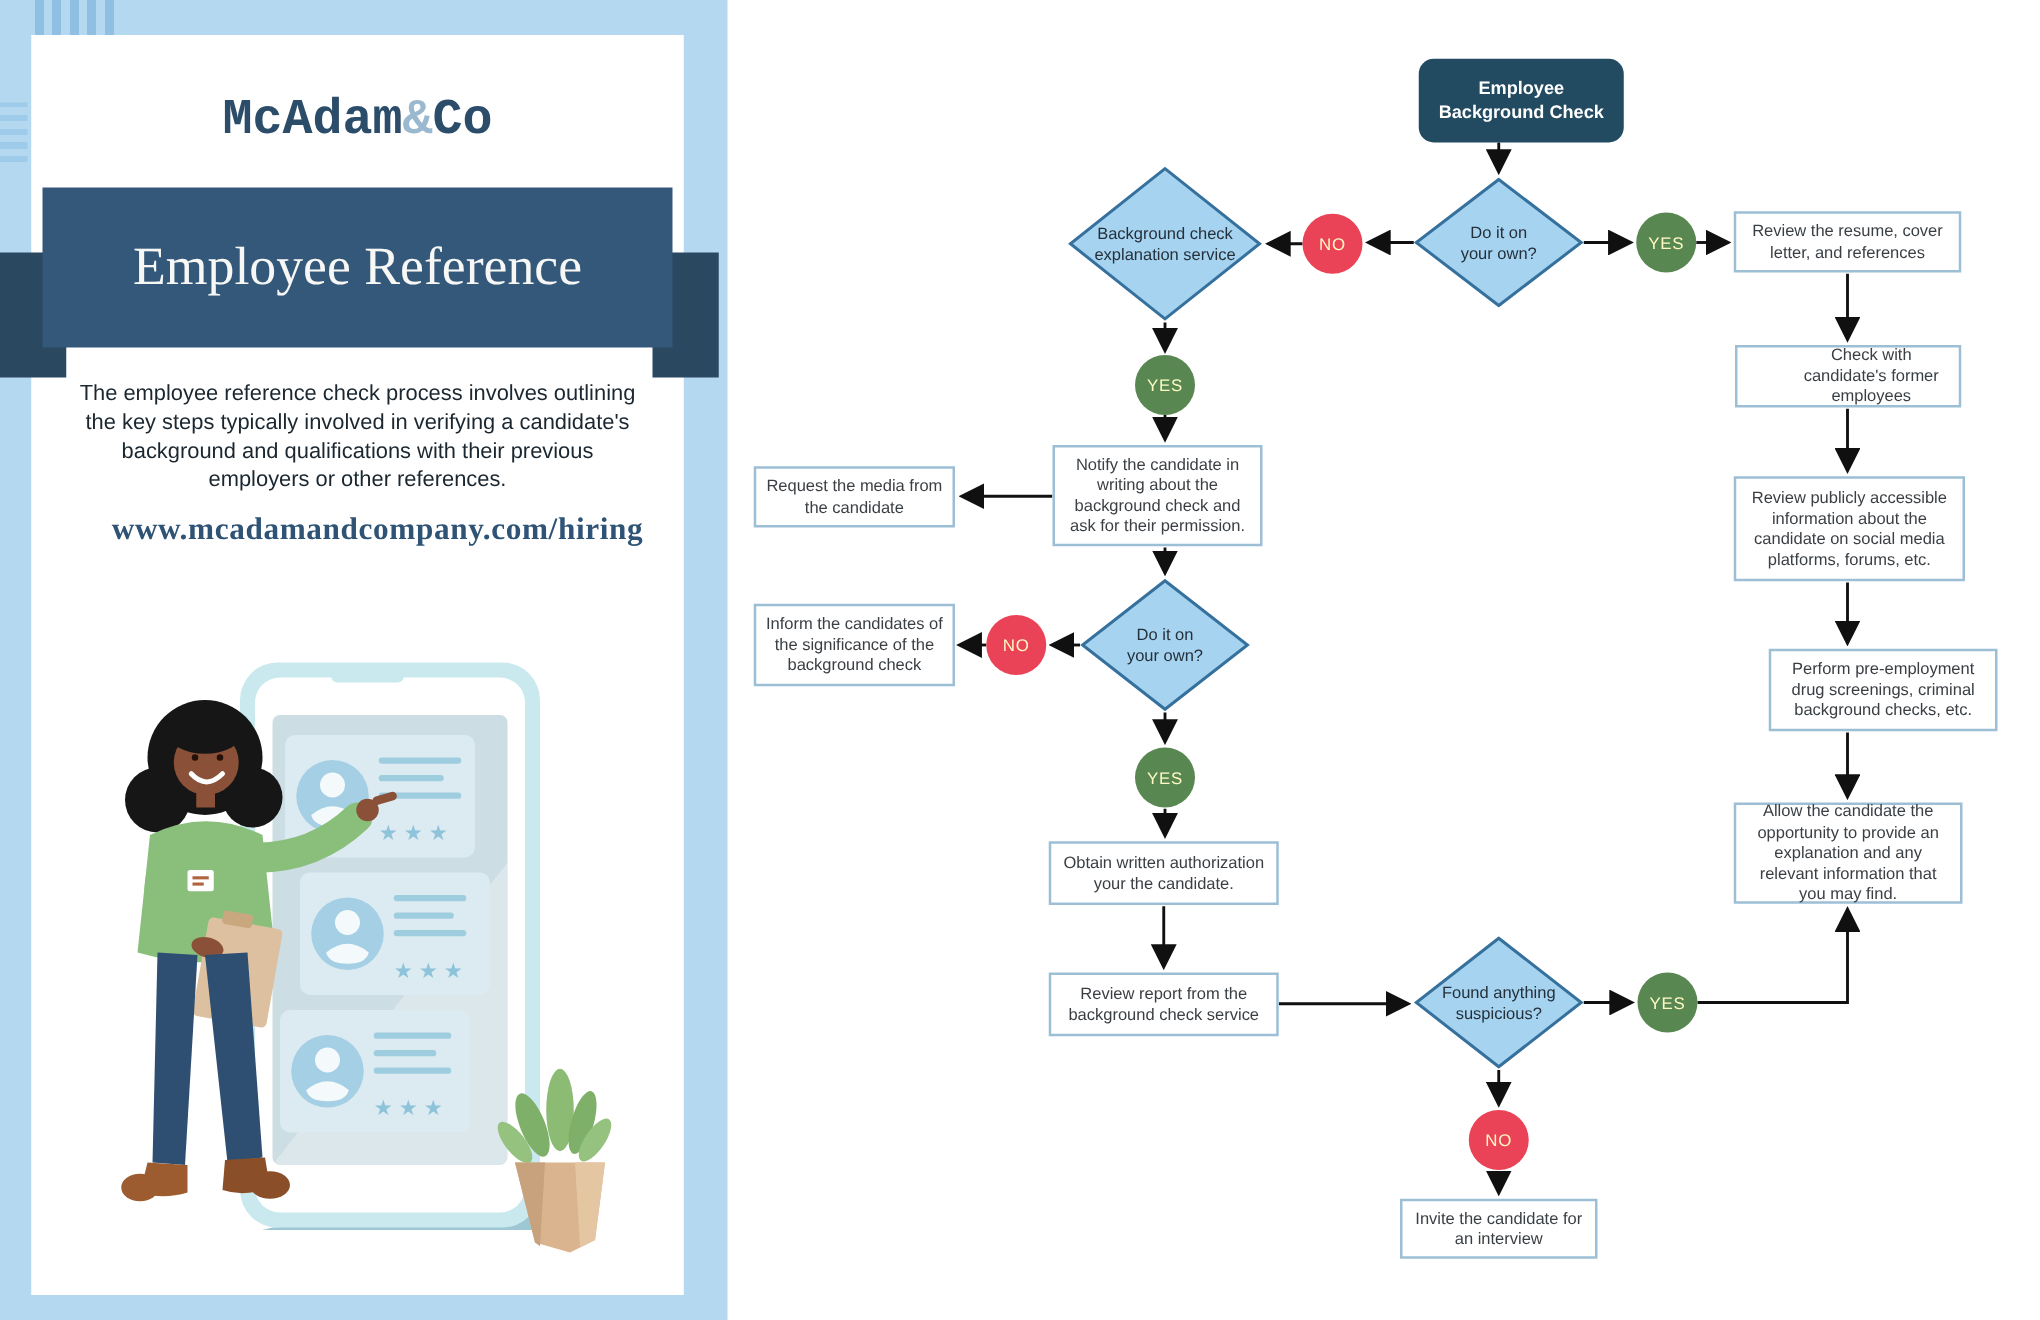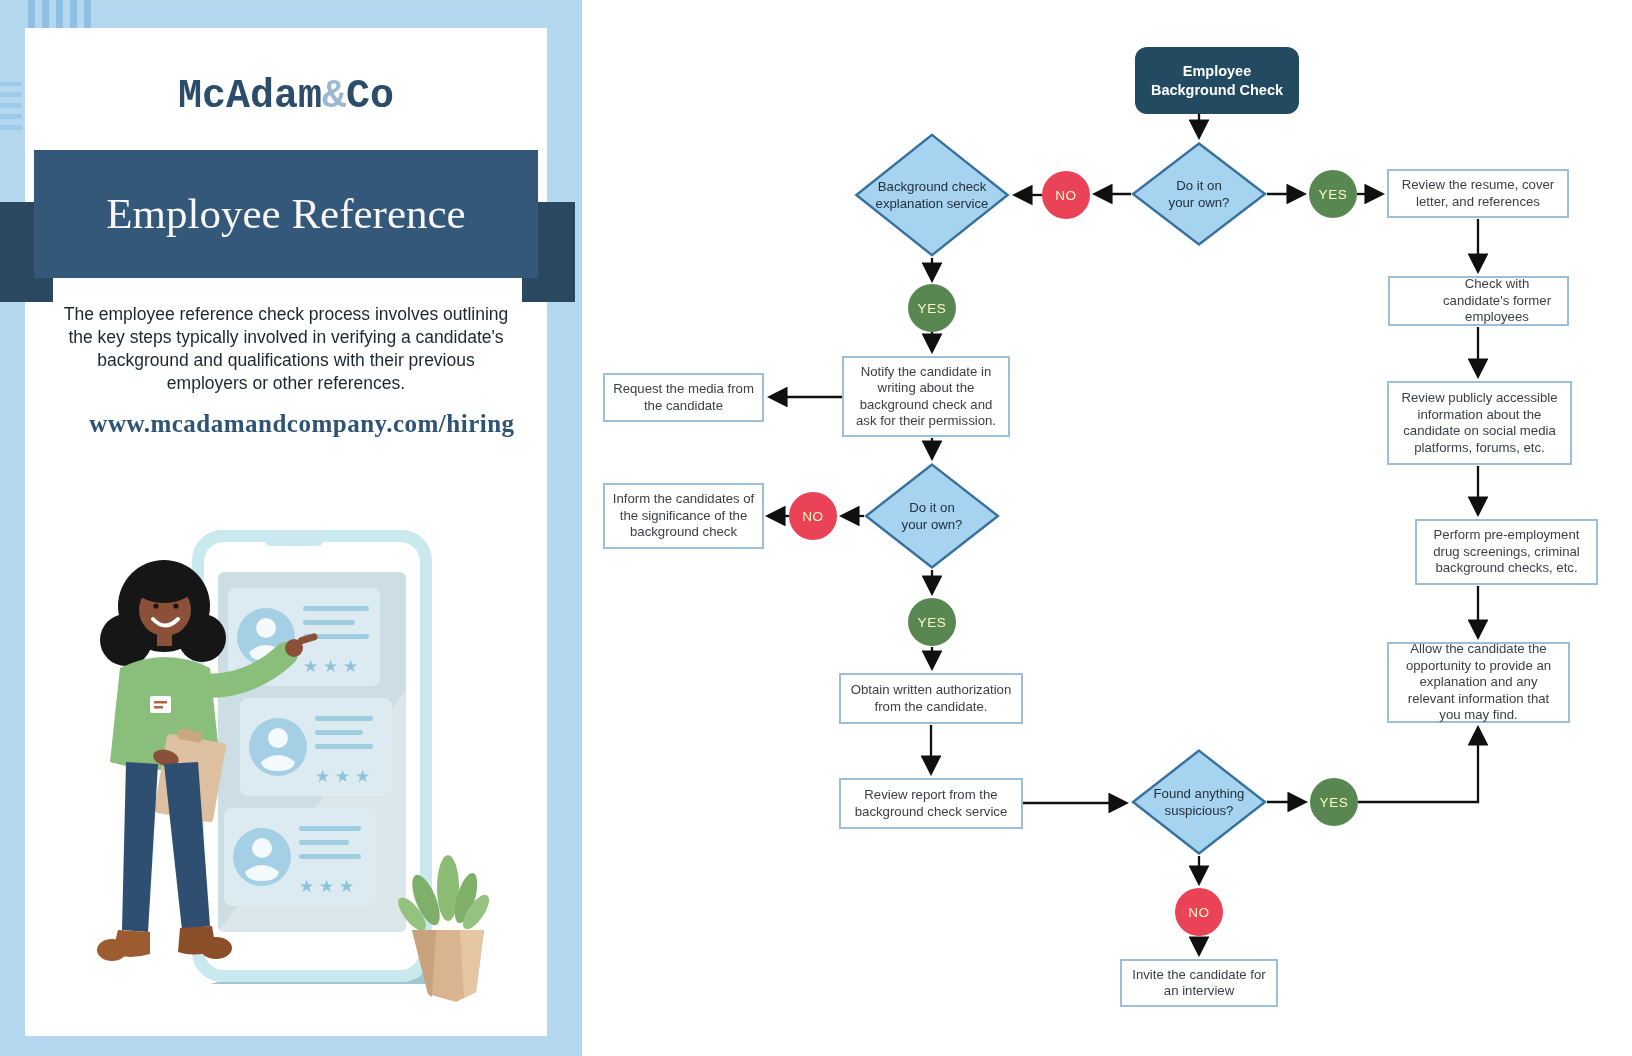--- a/index.html
+++ b/index.html
@@ -233,20 +233,20 @@
 <div class="abs badge yes" style="left:1309px;top:170px;">YES</div>
 <div class="abs badge yes" style="left:908px;top:284px;">YES</div>
 <div class="abs badge no" style="left:789px;top:492px;">NO</div>
 <div class="abs badge yes" style="left:908px;top:598px;">YES</div>
 <div class="abs badge yes" style="left:1310px;top:778px;">YES</div>
 <div class="abs badge no" style="left:1175px;top:888px;">NO</div>
 
 <div class="abs pbox" style="left:603px;top:373px;width:161px;height:49px;">Request the media from the candidate</div>
 <div class="abs pbox" style="left:842px;top:356px;width:168px;height:81px;">Notify the candidate in writing about the background check and ask for their permission.</div>
 <div class="abs pbox" style="left:603px;top:483px;width:161px;height:66px;">Inform the candidates of the significance of the background check</div>
-<div class="abs pbox" style="left:839px;top:673px;width:184px;height:51px;">Obtain written authorization from the candidate.</div>
+<div class="abs pbox" style="left:839px;top:673px;width:184px;height:51px;">Obtain written authorization your the candidate.</div>
 <div class="abs pbox" style="left:839px;top:778px;width:184px;height:51px;">Review report from the background check service</div>
 <div class="abs pbox" style="left:1120px;top:959px;width:158px;height:48px;">Invite the candidate for an interview</div>
 <div class="abs pbox" style="left:1387px;top:169px;width:182px;height:49px;">Review the resume, cover letter, and references</div>
 <div class="abs pbox" style="left:1388px;top:276px;width:181px;height:50px;padding-left:44px;">Check with candidate's former employees</div>
 <div class="abs pbox" style="left:1387px;top:381px;width:185px;height:84px;">Review publicly accessible information about the candidate on social media platforms, forums, etc.</div>
 <div class="abs pbox" style="left:1387px;top:519px;width:183px;height:66px;margin-left:28px;">Perform pre-employment drug screenings, criminal background checks, etc.</div>
 <div class="abs pbox" style="left:1387px;top:642px;width:183px;height:81px;">Allow the candidate the opportunity to provide an explanation and any relevant information that you may find.</div>
 
 </body></html>

